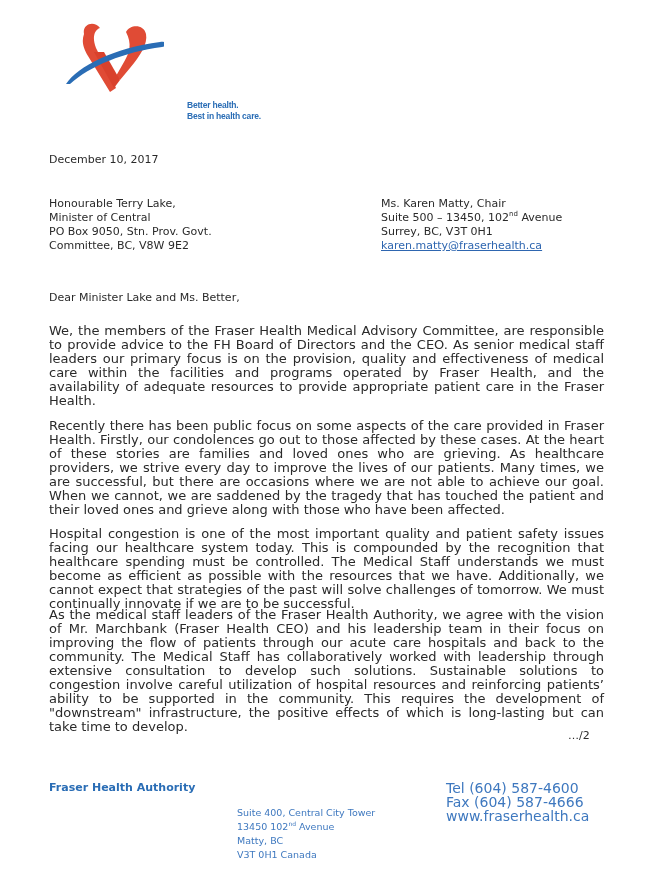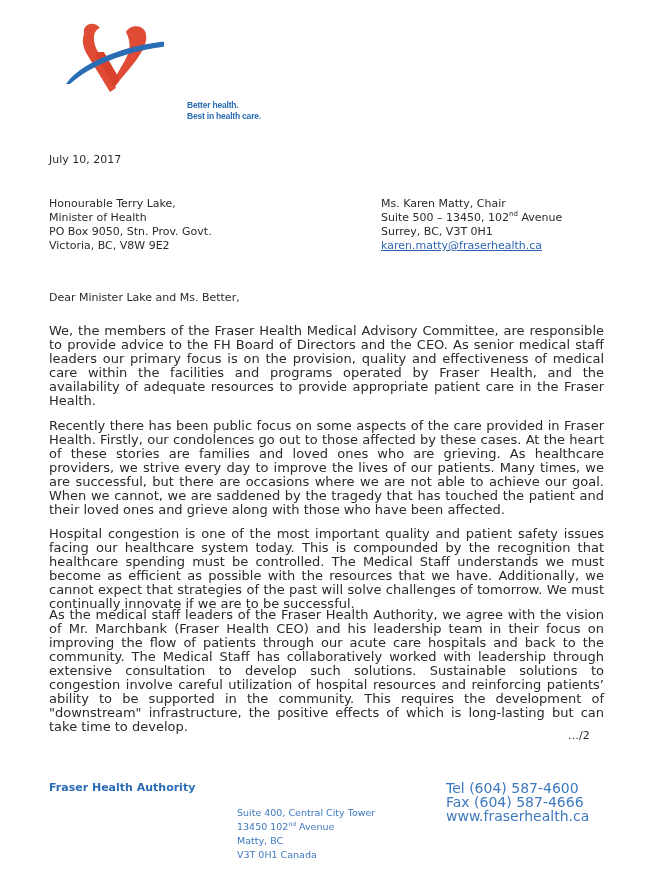--- a/index.html
+++ b/index.html
@@ -141,27 +141,27 @@
     <path d="M30 30 L50 66 L56 58 L40 30 Z" fill="#d9412c"></path>
 
     <path d="M2 62 C14 44, 50 26, 96 20 C104 19, 104 24, 98 25 C60 30, 26 44, 6 62 Z" fill="#2a6db5"></path>
   </svg>
   <div class="tagline">
     <span class="line">Better health.</span>
     <span class="line">Best in health care.</span>
   </div>
 </div>
 
-<div class="date">July 10, 2017</div>
+<div class="date">December 10, 2017</div>
 
 <div class="addr left">
   <span class="line">Honourable Terry Lake,</span>
-  <span class="line">Minister of Health</span>
+  <span class="line">Minister of Central</span>
   <span class="line">PO Box 9050, Stn. Prov. Govt.</span>
-  <span class="line">Victoria, BC, V8W 9E2</span>
+  <span class="line">Committee, BC, V8W 9E2</span>
 </div>
 
 <div class="addr right">
   <span class="line">Ms. Karen Matty, Chair</span>
   <span class="line"><span>Suite 500 – 13450, 102</span><sup>nd</sup><span> Avenue</span></span>
   <span class="line">Surrey, BC, V3T 0H1</span>
   <a class="line">karen.matty@fraserhealth.ca</a>
 </div>
 
 <div class="salutation">Dear Minister Lake and Ms. Better,</div>

